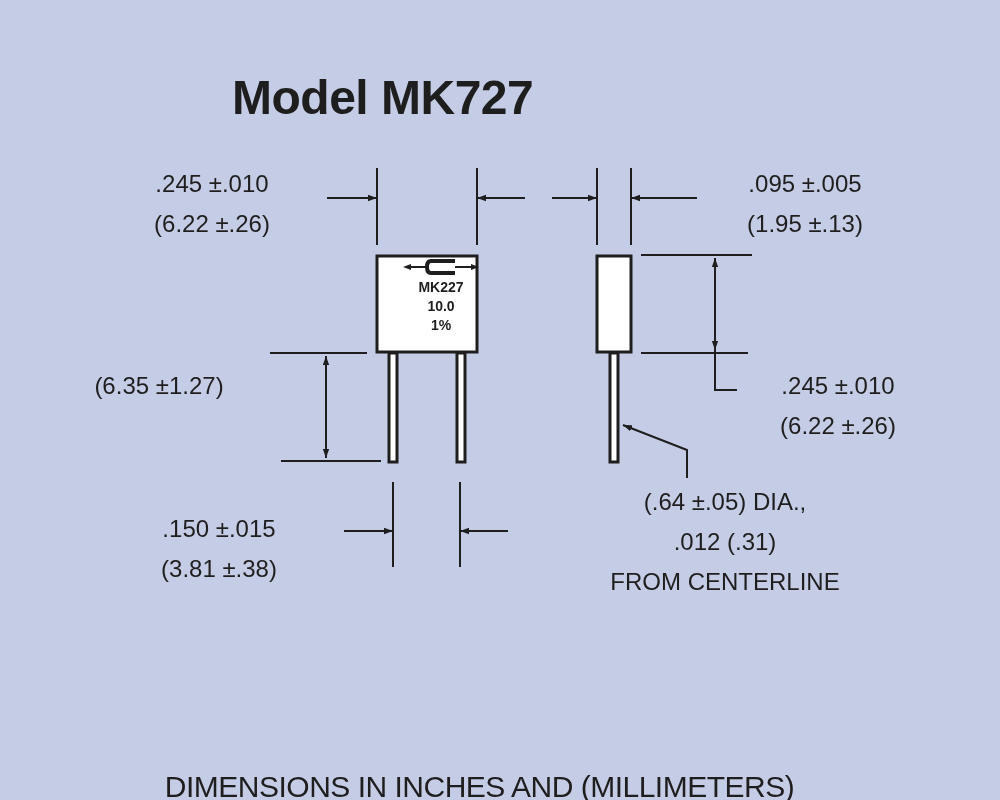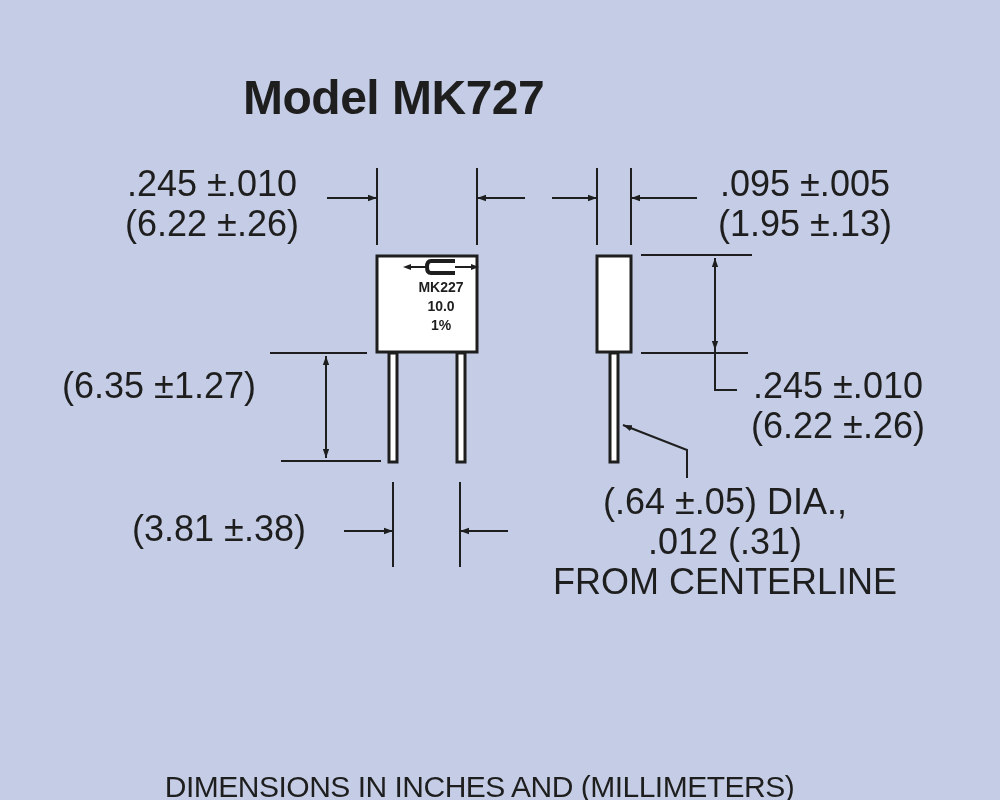--- a/index.html
+++ b/index.html
@@ -8,25 +8,24 @@
       background: #c5cde6;
       position: relative;
       overflow: hidden;
       font-family: "Liberation Sans", sans-serif;
       color: #1e1e1e;
     }
     .title {
       position: absolute; left: 232px; top: 70px;
       font-size: 48px; font-weight: bold; letter-spacing: -0.5px;
       color: #1e1e1e;
-      margin-left: 11px;
     }
     .dim {
       position: absolute;
-      font-size: 36px; line-height: 40px;
+      font-size: 24px; line-height: 40px;
       color: #1e1e1e;
       white-space: nowrap;
     }
     .dim .l { display: block; }
     .center { text-align: center; }
     .footer {
       position: absolute; left: 0; width: 959px; top: 728px;
       text-align: center; font-size: 30px; letter-spacing: -0.5px;
       color: #1e1e1e;
       margin-top: 42px;
@@ -117,20 +116,21 @@
 <div class="dim center" style="left:736px; top:366px; width:204px;">
   <span class="l">.245 ±.010</span>
   <span class="l">(6.22 ±.26)</span>
 </div>
 
 <div class="dim center" style="left:44px; top:366px; width:230px;">
   <span class="l">(6.35 ±1.27)</span>
 </div>
 
 <div class="dim center" style="left:114px; top:509px; width:210px;">
+  <span class="l">.150 ±.015</span>
   <span class="l">(3.81 ±.38)</span>
 </div>
 
 <div class="dim center" style="left:520px; top:482px; width:410px;">
   <span class="l">(.64 ±.05) DIA.,</span>
   <span class="l">.012 (.31)</span>
   <span class="l">FROM CENTERLINE</span>
 </div>
 
 <div class="footer">DIMENSIONS IN INCHES AND (MILLIMETERS)</div>

